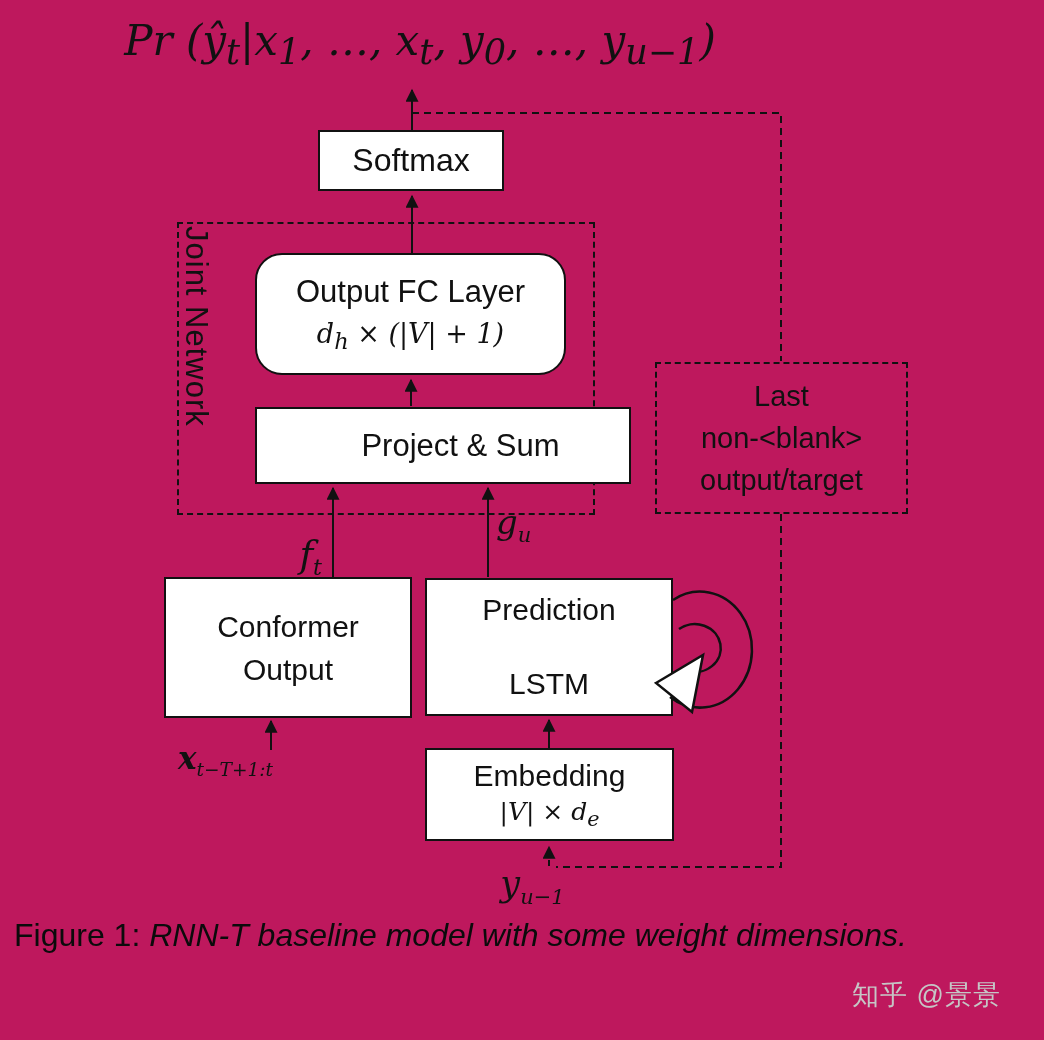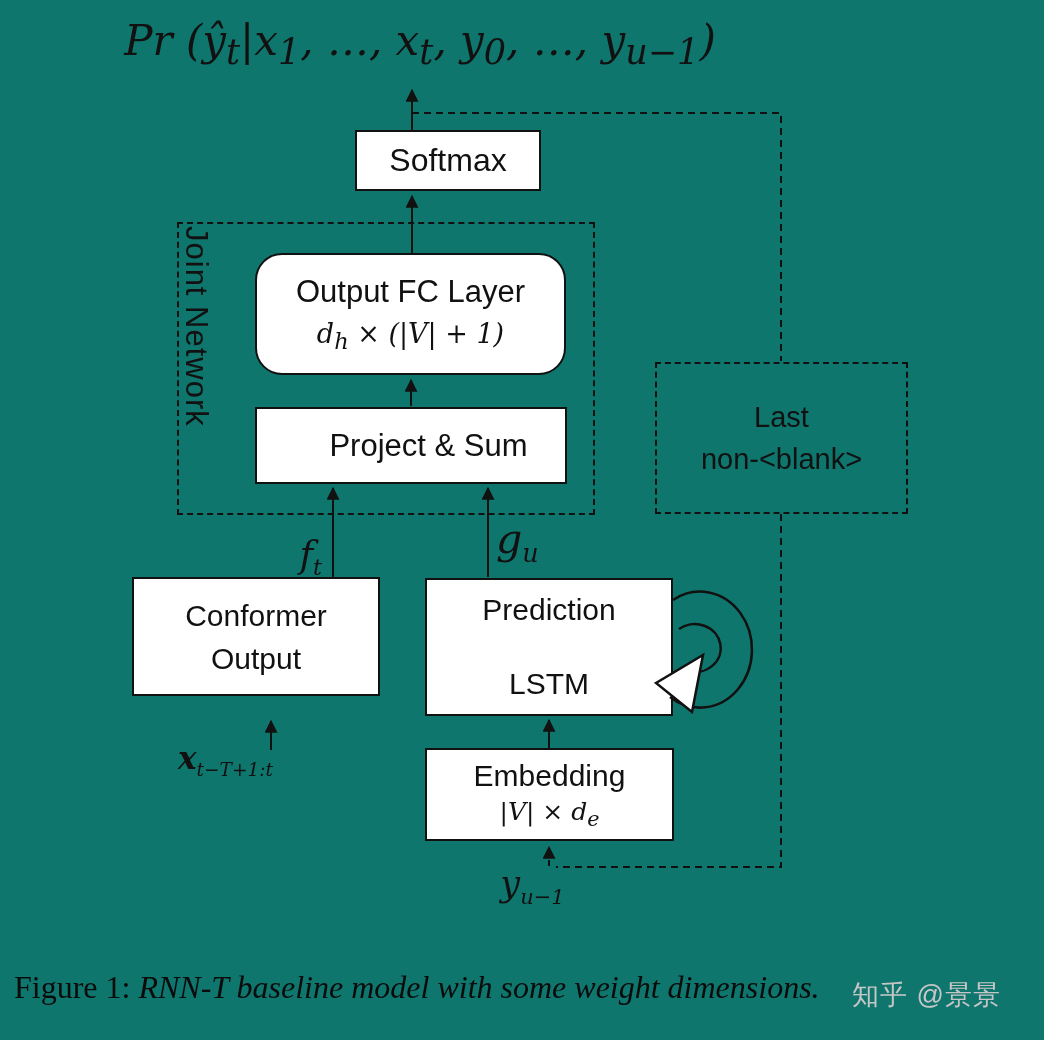--- a/index.html
+++ b/index.html
@@ -22,63 +22,64 @@
   }
   .vlabel{
     position:absolute;writing-mode:vertical-rl;font-size:31px;line-height:1;
     letter-spacing:1px;white-space:nowrap;
   }
   .connector-layer{position:absolute;left:0;top:0;z-index:6;pointer-events:none;}
   .node-title{font-size:31px;}
   .dim-line{font-size:27px;margin-top:8px;font-family:"DejaVu Serif",serif;font-style:italic;}
   .side-label{position:absolute;font-family:"DejaVu Serif",serif;font-style:italic;white-space:nowrap;}
   .caption{
-    position:absolute;left:14px;top:969px;width:1020px;
-    font-family:Liberation Serif, serif;font-size:32px;color:#0b0b0b;white-space:nowrap;z-index:3;
+    position:absolute;left:14px;top:917px;width:1020px;
+    font-family:Liberation Sans, sans-serif;font-size:32px;color:#0b0b0b;white-space:nowrap;z-index:3;
   }
   .caption .cap-body{font-style:italic;}
   .watermark{
     position:absolute;left:852px;top:977px;font-size:27px;letter-spacing:1px;
     z-index:2;white-space:nowrap;font-family:"Liberation Sans",sans-serif;
   }
 </style>
 </head>
 <body>
 
-<div class="stage" style="background: #0f766e;">
+<div class="stage" style="background: #be185d;">
 
   <div class="formula">
     <span>Pr (</span><span>ŷ</span><sub>t</sub><span>|x</span><sub>1</sub><span>, …, x</span><sub>t</sub><span>, y</span><sub>0</sub><span>, …, y</span><sub>u−1</sub><span>)</span>
   </div>
 
-  <div class="box" style="left:318px;top:130px;width:186px;height:61px;margin-left:37px;">
+  <div class="box" style="left:318px;top:130px;width:186px;height:61px;">
     <span class="node-title" style="font-size:32px;">Softmax</span>
   </div>
 
   <div class="dashed-box" style="left:177px;top:222px;width:418px;height:293px;"></div>
   <div class="vlabel" style="left:181px;top:226px;height:240px;">Joint Network</div>
 
   <div class="box" style="left:255px;top:253px;width:311px;height:122px;border-radius:27px;">
     <span class="node-title">Output FC Layer</span>
     <span class="dim-line"><span>d</span><sub>h</sub><span> × (|V| + 1)</span></span>
   </div>
 
-  <div class="box" style="left:255px;top:407px;width:312px;height:77px;padding-left:35px;">
+  <div class="box" style="left:255px;top:407px;width:376px;height:77px;padding-left:35px;">
     <span class="node-title">Project &amp; Sum</span>
   </div>
 
   <div class="dashed-box" style="left:655px;top:362px;width:253px;height:152px;font-size:29px;line-height:42px;">
     <span>Last</span>
     <span>non-&lt;blank&gt;</span>
+    <span>output/target</span>
   </div>
 
   <div class="side-label" style="left:258px;top:521px;width:64px;font-size:37px;text-align:right;margin-top:12px;"><span>f</span><sub style="font-size:0.6em;">t</sub></div>
-  <div class="side-label" style="left:496px;top:515px;font-size:41px;"><span>g</span><sub style="font-size:0.62em;">u</sub></div>
+  <div class="side-label" style="left:496px;top:502px;font-size:34px;"><span>g</span><sub style="font-size:0.62em;">u</sub></div>
 
-  <div class="box" style="left:132px;top:577px;width:248px;height:119px;font-size:30px;line-height:43px;">
+  <div class="box" style="left:164px;top:577px;width:248px;height:141px;font-size:30px;line-height:43px;">
     <span>Conformer</span>
     <span>Output</span>
   </div>
 
   <div class="box" style="left:425px;top:578px;width:248px;height:138px;font-size:30px;line-height:42px;gap:32px;">
     <span>Prediction</span>
     <span>LSTM</span>
   </div>
 
   <div class="box" style="left:425px;top:748px;width:249px;height:93px;">

